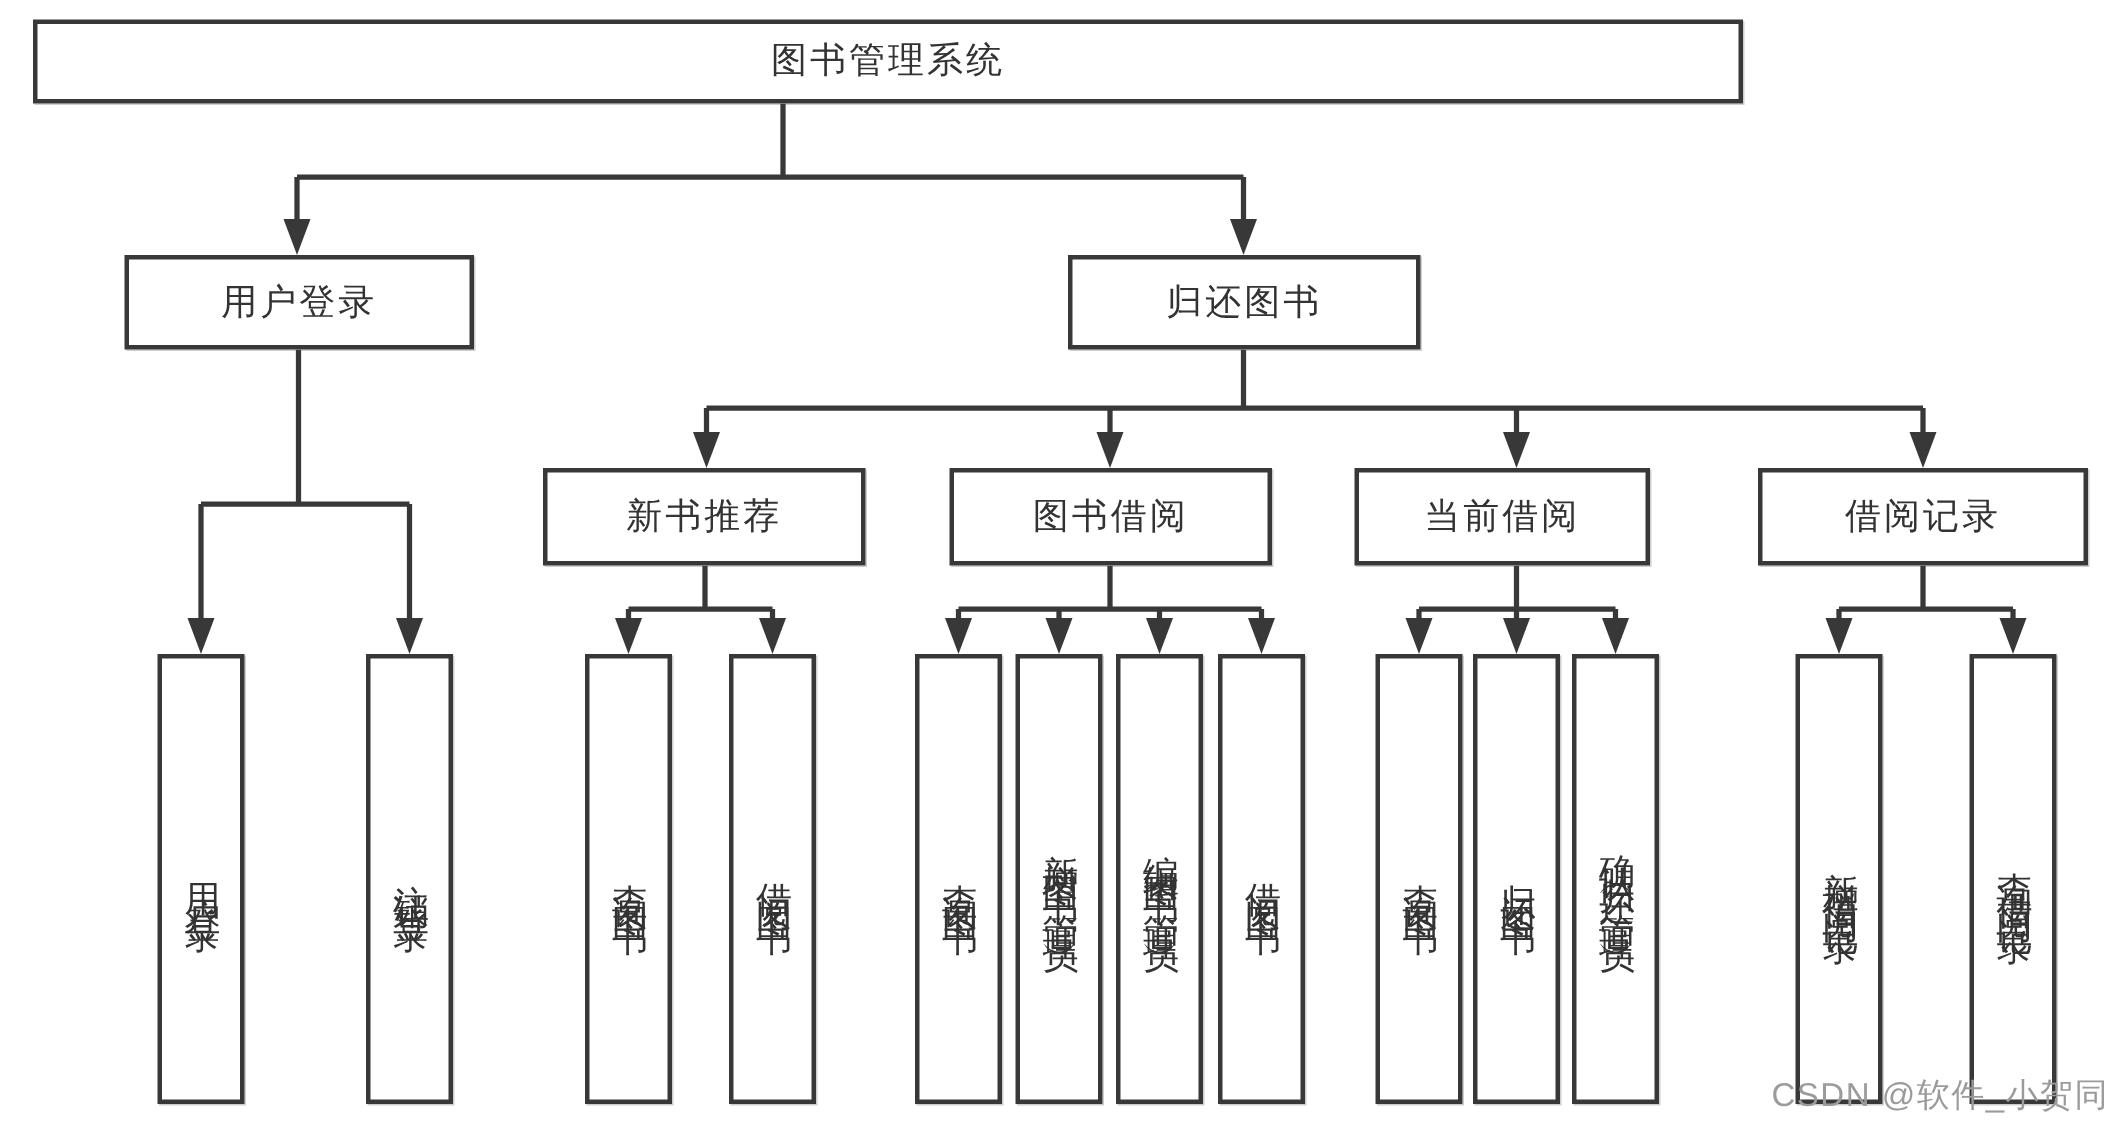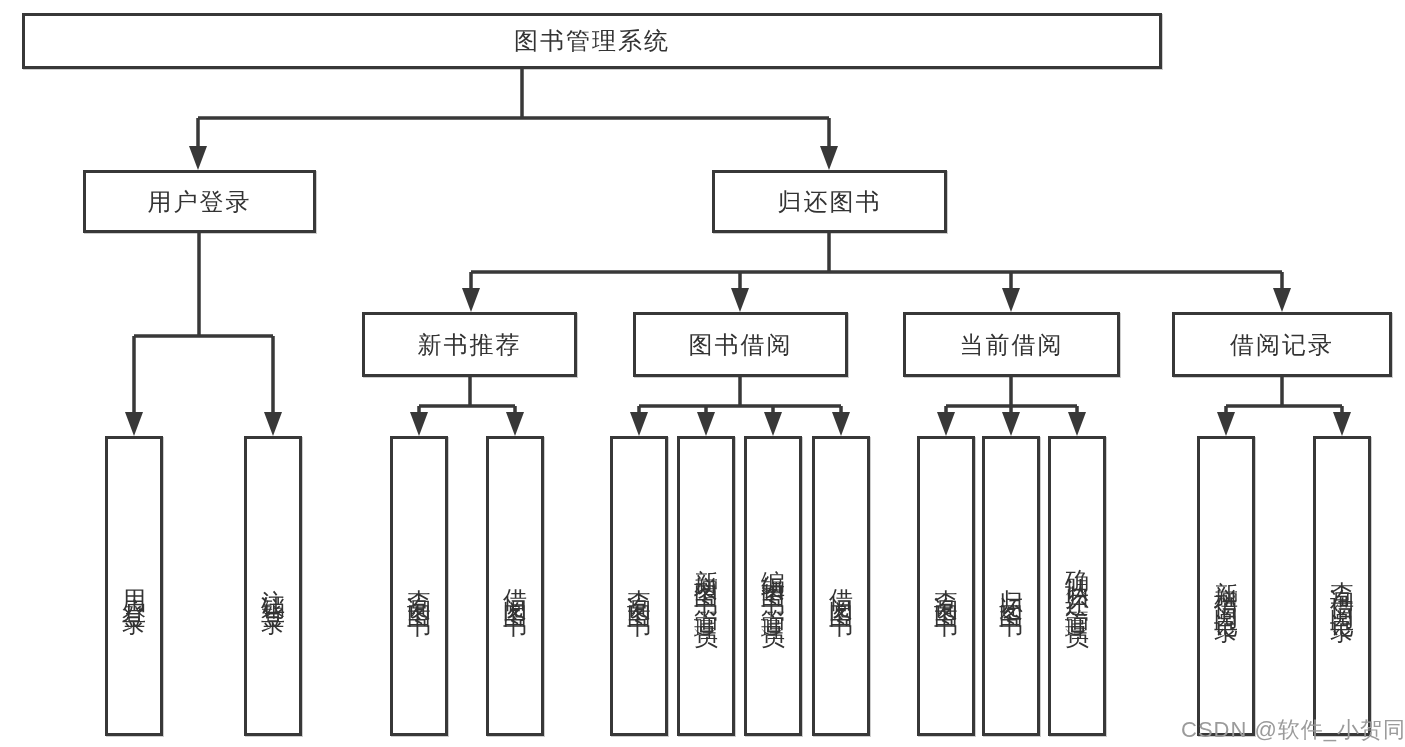--- a/index.html
+++ b/index.html
@@ -90,21 +90,21 @@
     </g>
   </svg>
 
   <div class="box" style="left:22px;top:13px;width:1140px;height:56px">图书管理系统</div>
 
   <div class="box" style="left:83px;top:170px;width:233px;height:63px">用户登录</div>
   <div class="box" style="left:712px;top:170px;width:235px;height:63px">归还图书</div>
 
   <div class="box" style="left:362px;top:312px;width:215px;height:65px">新书推荐</div>
   <div class="box" style="left:633px;top:312px;width:215px;height:65px">图书借阅</div>
-  <div class="box" style="left:903px;top:312px;width:217px;height:65px">当前借阅</div>
+  <div class="box" style="left:903px;top:312px;width:197px;height:65px">当前借阅</div>
   <div class="box" style="left:1172px;top:312px;width:220px;height:65px">借阅记录</div>
 
   <div class="box v" style="left:105px;top:436px;width:58px;height:300px">用户登录</div>
   <div class="box v" style="left:244px;top:436px;width:58px;height:300px">注销登录</div>
 
   <div class="box v" style="left:390px;top:436px;width:58px;height:300px">查询图书</div>
   <div class="box v" style="left:486px;top:436px;width:58px;height:300px">借阅图书</div>
 
   <div class="box v" style="left:610px;top:436px;width:58px;height:300px">查询图书</div>
   <div class="box v" style="left:677px;top:436px;width:58px;height:300px">新增图书（管理员）</div>

